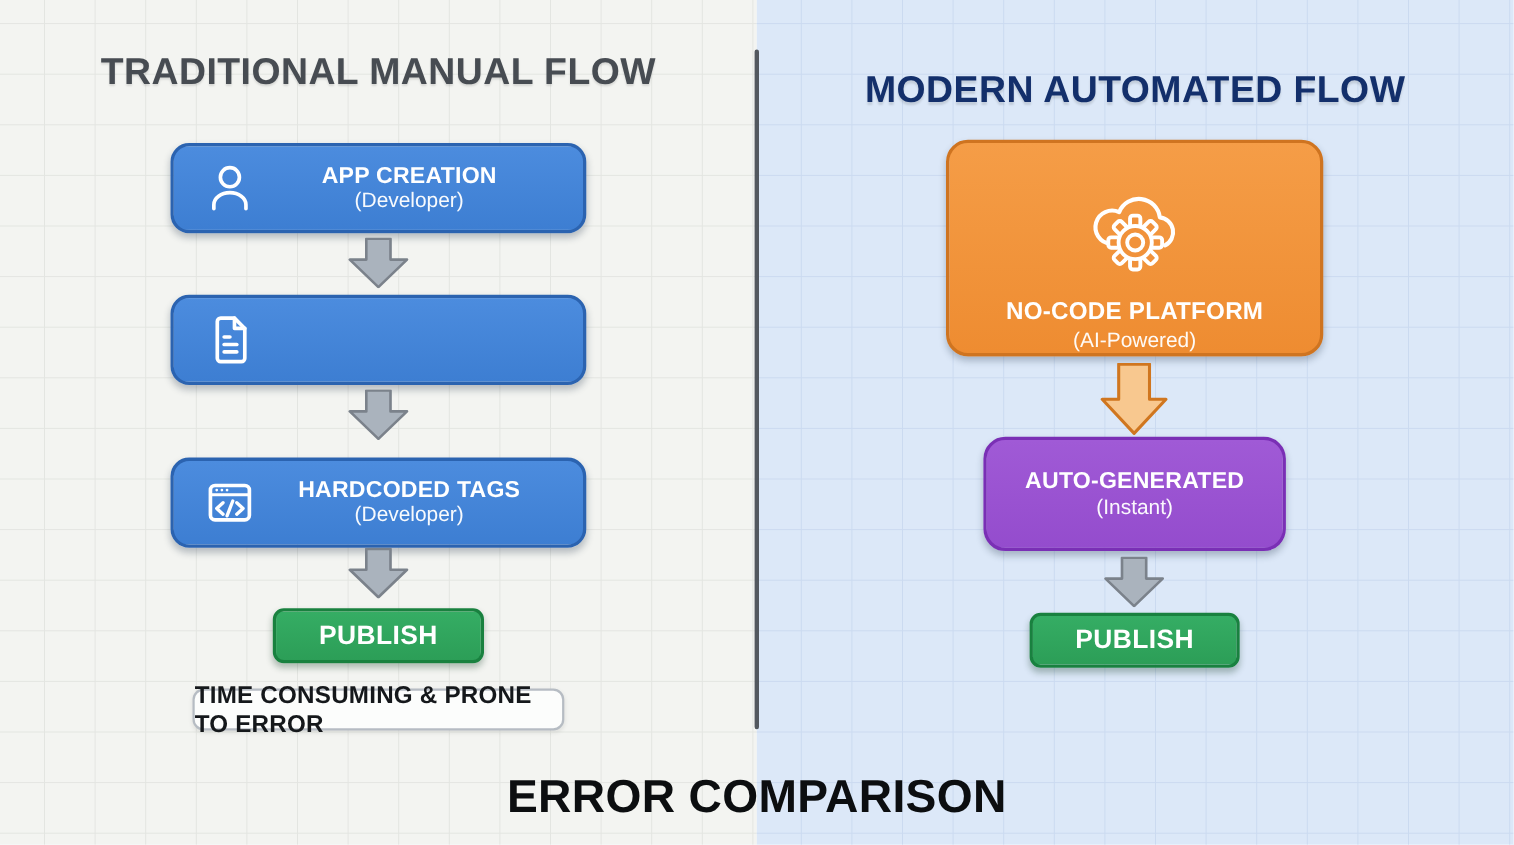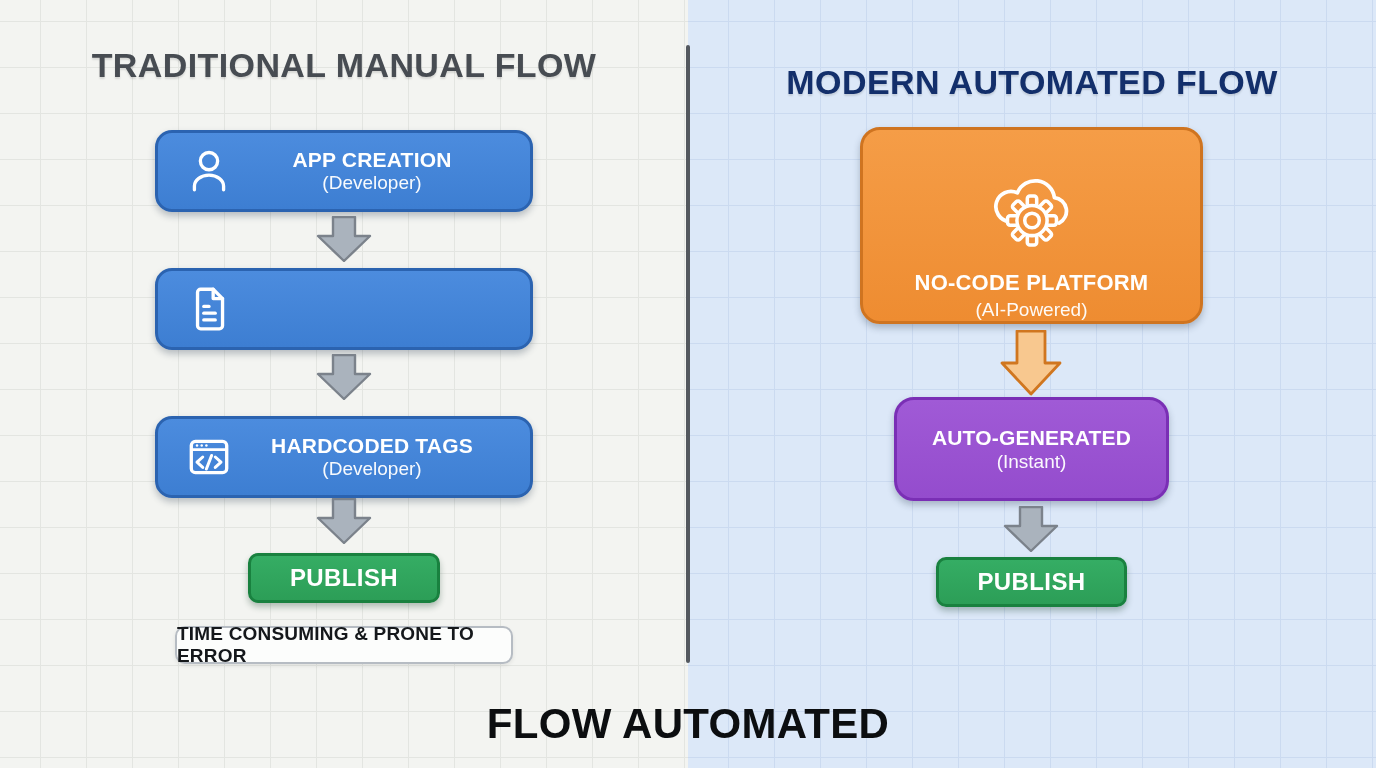--- a/index.html
+++ b/index.html
@@ -79,21 +79,21 @@
     border:3px solid #19813f; border-radius:10px;
     color:#fff; font-size:24px; font-weight:700; letter-spacing:.4px;
     box-shadow:0 4px 6px rgba(20,60,35,.3);
   }
   .publish-left  { left:248px; top:553px; width:192px; height:50px; }
   .publish-right { left:936px; top:557px; width:191px; height:50px; }
 
   .caption-box {
     position:absolute; height:38px; display:flex; align-items:center; justify-content:center;
     background:#fcfdfc; border:2px solid #b6bcc3; border-radius:10px;
-    color:#15181b; font-size:19px; font-weight:700; letter-spacing:.2px;
+    color:#15181b; font-size:22px; font-weight:700; letter-spacing:.2px;
     box-shadow:0 2px 4px rgba(0,0,0,.08);
   }
   .caption-left  { left:175px; top:626px; width:338px; }
   .caption-right { left:868px; top:626px; width:328px; }
 
   .arrow { position:absolute; }
 
   .bottom-title {
     position:absolute; left:0; top:700px; width:1376px; text-align:center;
     font-size:42px; font-weight:800; color:#0c0e10; letter-spacing:.3px;
@@ -206,15 +206,15 @@
     <div class="node-subtitle">(Instant)</div>
   </div>
 
   <svg class="arrow" style="left:1003px; top:506px" width="56" height="46" viewBox="0 0 56 46">
     <polygon points="17,1 39,1 39,20 54,20 28,45 2,20 17,20" fill="#aab3bd" stroke="#7b828b" stroke-width="2.4" stroke-linejoin="round"></polygon>
   </svg>
 
   <div class="publish-btn publish-right">PUBLISH</div>
 
 
-  <div class="bottom-title">FLOW AUTOMATED</div>
+  <div class="bottom-title">ERROR COMPARISON</div>
 
 </div>
 
 </body></html>

